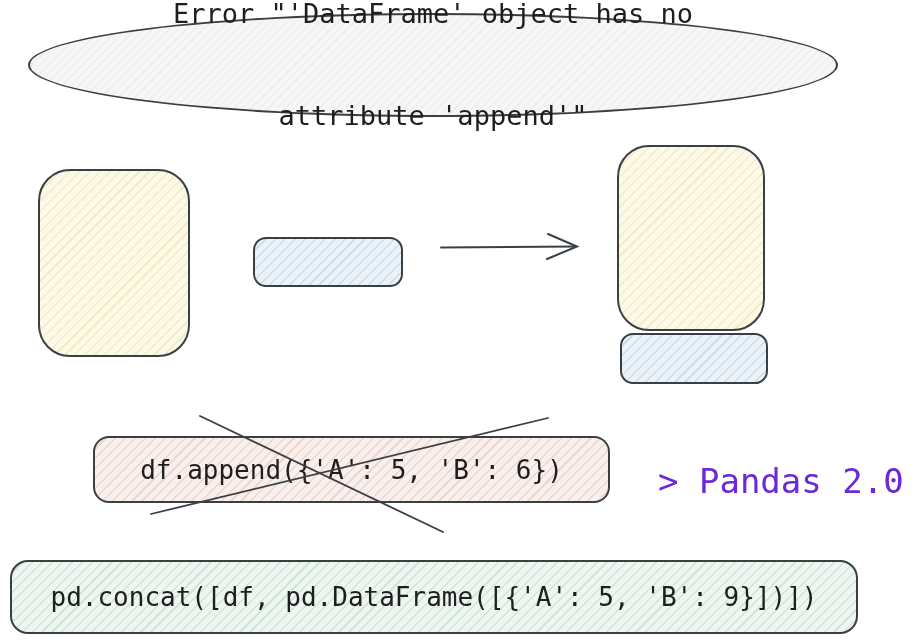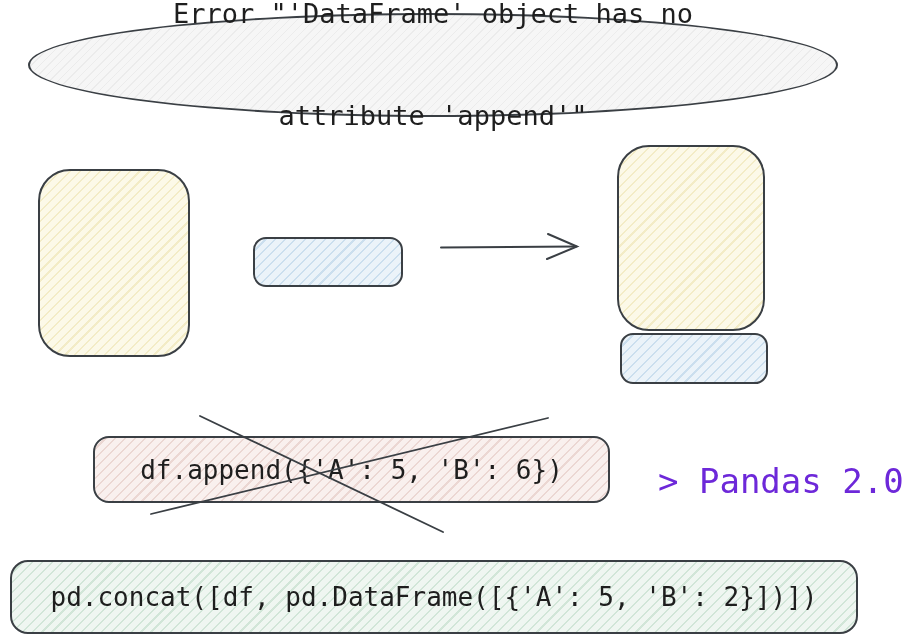--- a/index.html
+++ b/index.html
@@ -98,16 +98,16 @@
     <span>df.append({'A': 5, 'B': 6})</span>
   </div>
   <svg class="cross-svg" width="420" height="135" viewBox="0 0 420 135">
     <path d="M 60 11 L 303 127" stroke="#3a3f44" stroke-width="1.8" fill="none" stroke-linecap="round"></path>
     <path d="M 11 109 L 408 13" stroke="#3a3f44" stroke-width="1.8" fill="none" stroke-linecap="round"></path>
   </svg>
 
   <div class="version">&gt; Pandas 2.0</div>
 
   <div class="codebox greenbox">
-    <span>pd.concat([df, pd.DataFrame([{'A': 5, 'B': 2}])])</span>
+    <span>pd.concat([df, pd.DataFrame([{'A': 5, 'B': 9}])])</span>
   </div>
 
 </div>
 
 </body></html>

